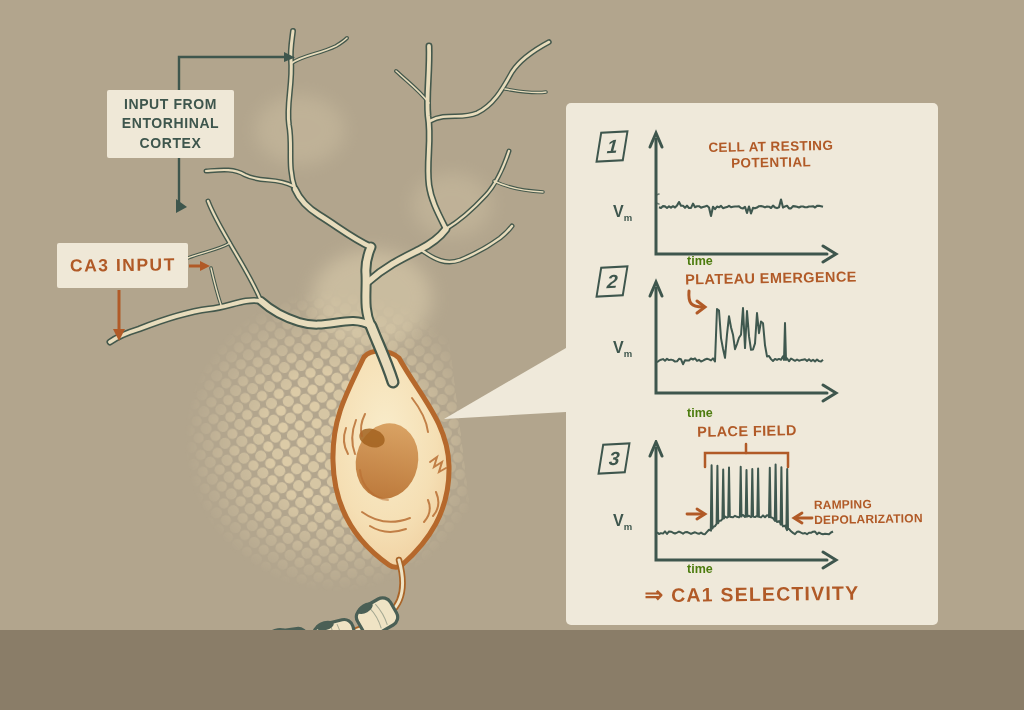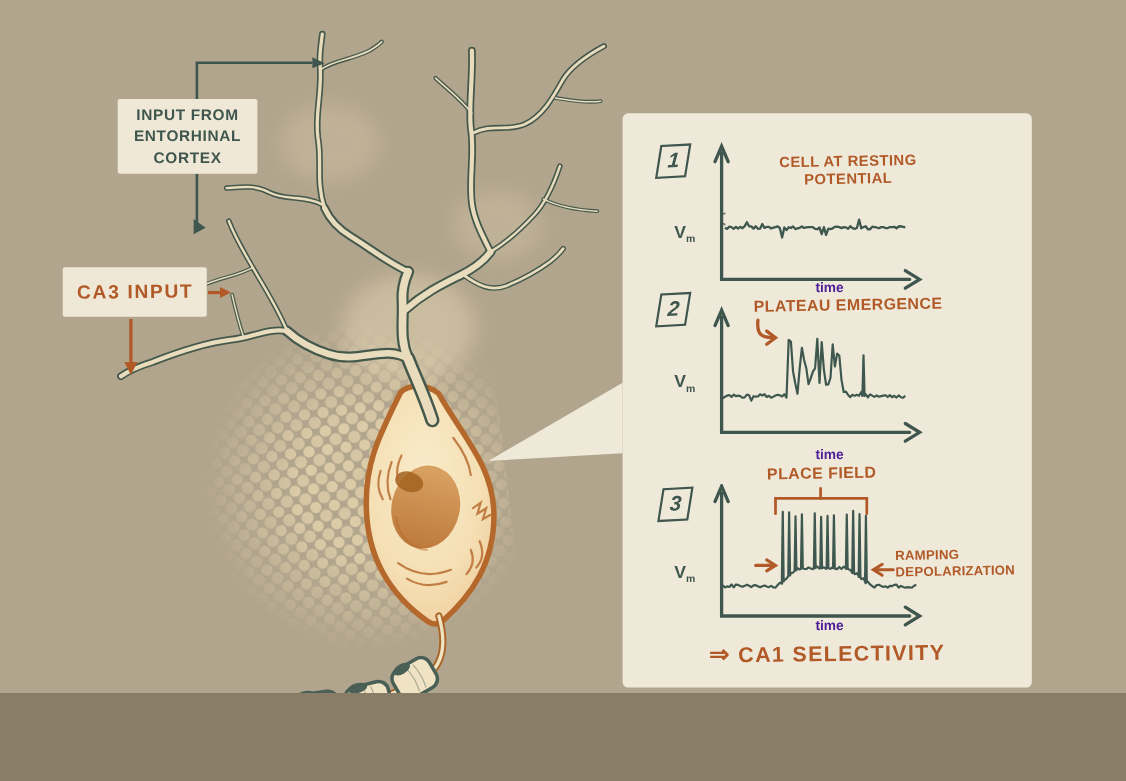--- a/index.html
+++ b/index.html
@@ -28,22 +28,22 @@
   #panel{position:absolute;left:566px;top:103px;width:372px;height:522px;
     background:#efe9da;border-radius:5px;}
   .badge{position:absolute;width:24px;height:27px;border:2.6px solid #3e564d;
     transform:skewX(-12deg) rotate(-3deg);display:flex;align-items:center;justify-content:center;}
   .badge span{font-style:italic;font-weight:bold;font-size:19px;color:#3e564d;
     transform:skewX(5deg);}
   .ptitle{position:absolute;color:#b15a27;font-weight:bold;text-align:center;
     letter-spacing:.4px;white-space:pre-line;}
   .vm{position:absolute;color:#3e564d;font-weight:bold;font-size:16px;margin-top:28px;}
   .vm sub{font-size:9.5px;}
-  .timelab{position:absolute;color:#4c1d95;font-weight:bold;font-size:12.5px;
-    text-align:right;width:80px;}
+  .timelab{position:absolute;color:#4d7c0f;font-weight:bold;font-size:12.5px;
+    text-align:left;width:80px;}
   .psvg{position:absolute;}
   #concl{position:absolute;left:0;top:478px;width:100%;text-align:center;color:#b15a27;
     font-weight:bold;font-size:19.5px;letter-spacing:1.2px;transform:rotate(-.7deg);}
   #concl .arr{font-size:22px;letter-spacing:0;margin-right:8px;}
   #ramping{position:absolute;left:248px;top:394px;width:126px;color:#b15a27;
     font-weight:bold;font-size:12px;line-height:1.25;letter-spacing:.2px;
     white-space:pre-line;transform:rotate(-1deg);}
   svg{display:block;}
 </style>
 </head>

